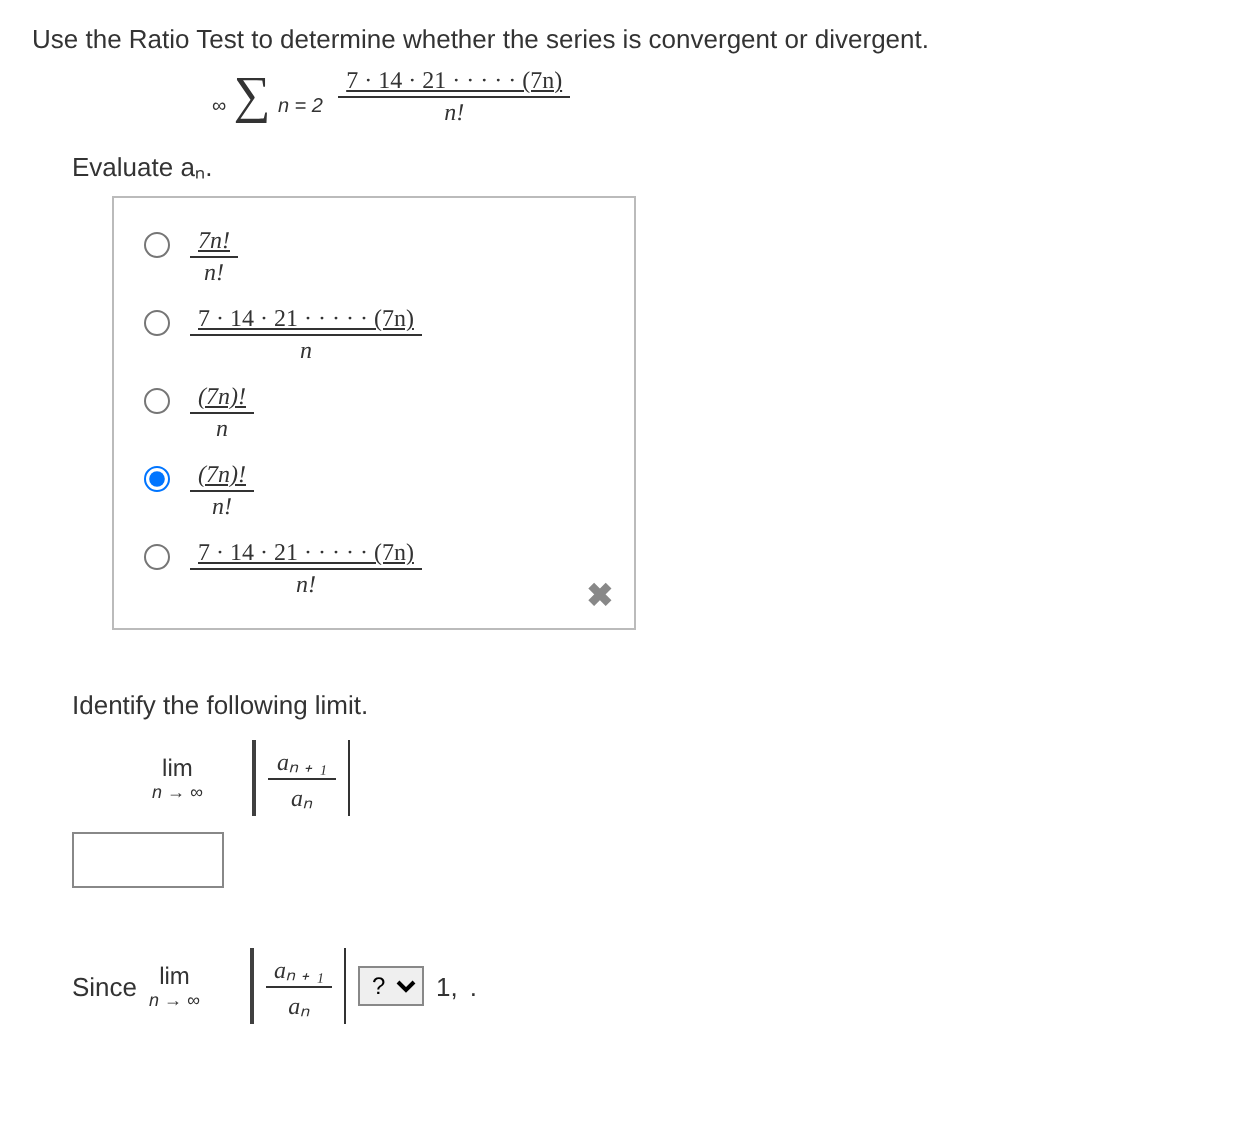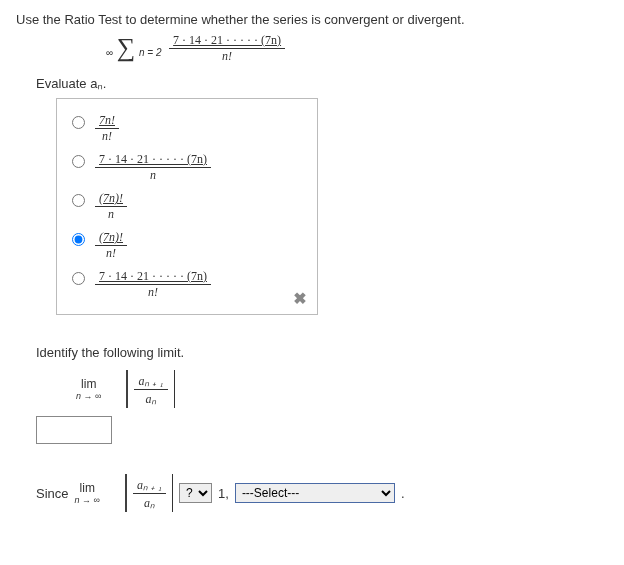--- a/index.html
+++ b/index.html
@@ -157,17 +157,14 @@
   <span class="abs">
     <span class="frac">
       <span class="num ital">aₙ ₊ ₁</span>
       <span class="den ital">aₙ</span>
     </span>
   </span>
   <select class="select-q">
     <option>?</option>
   </select>
   <span>1,</span>
-  <select class="select-box">
-    <option>---Select---</option>
-  </select>
   <span>.</span>
 </div>
 
 </body></html>

